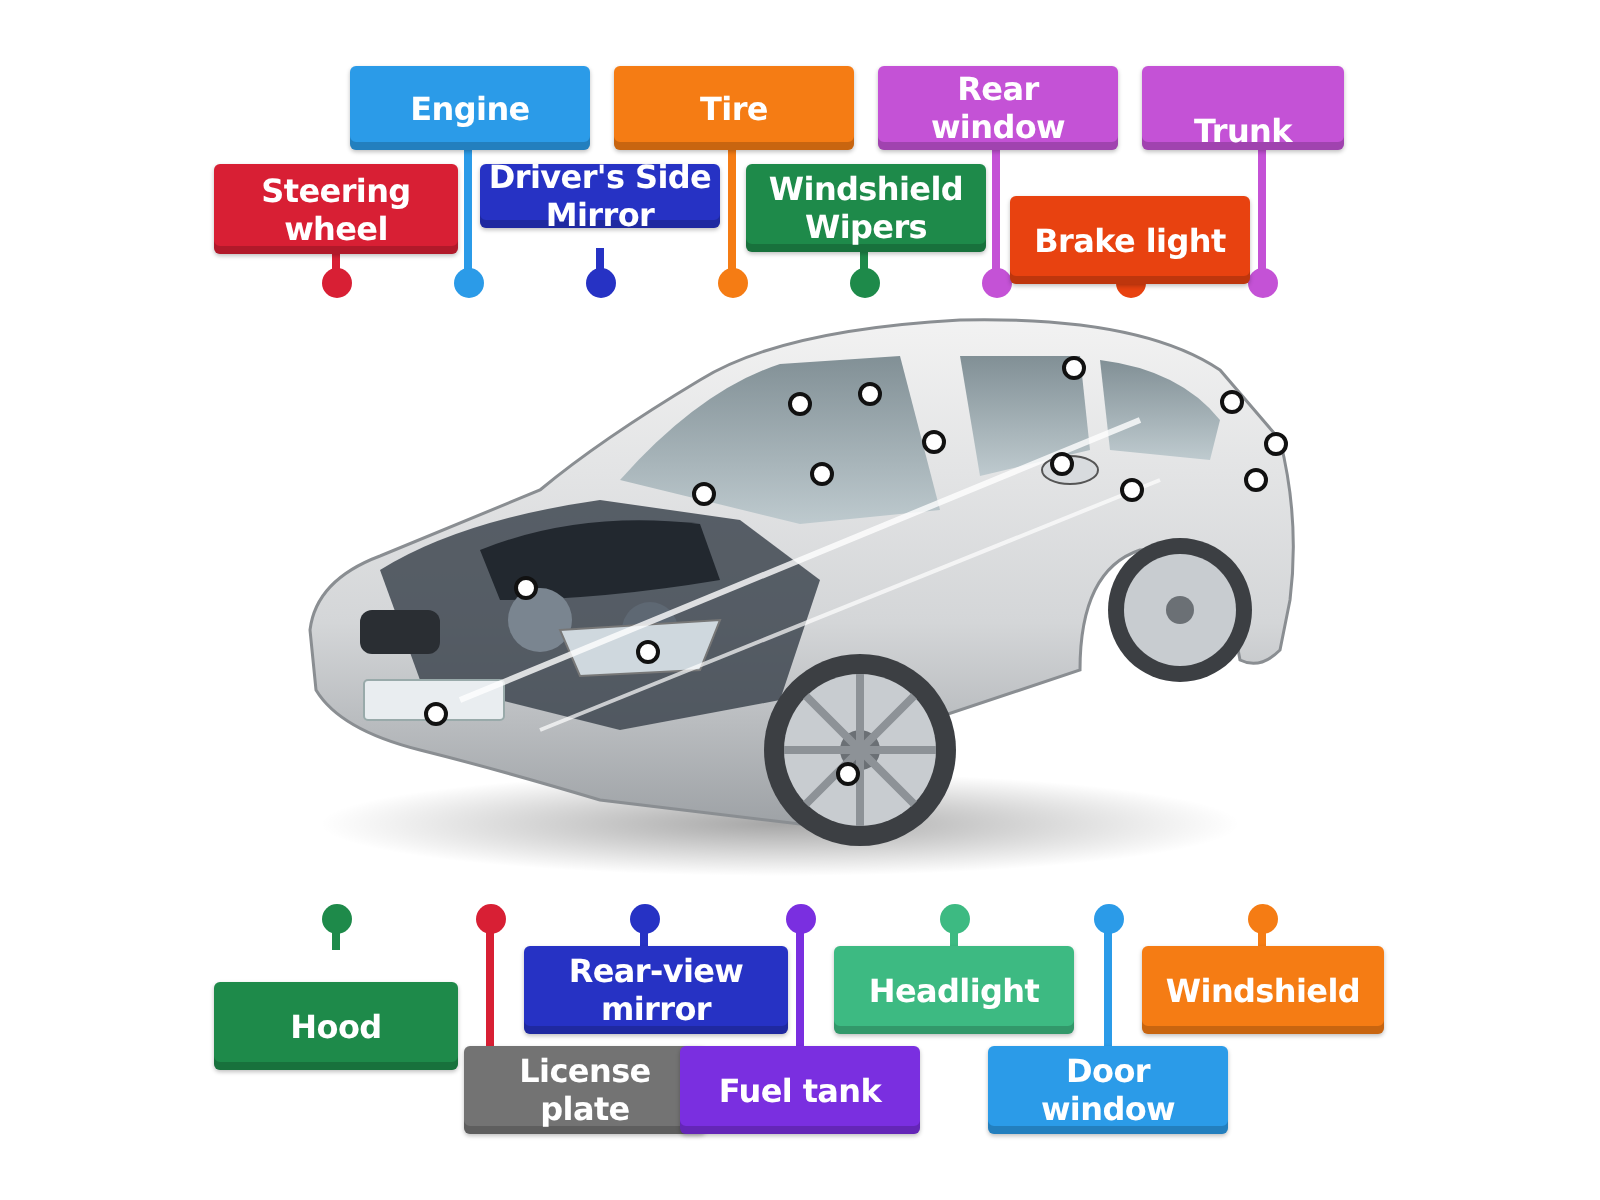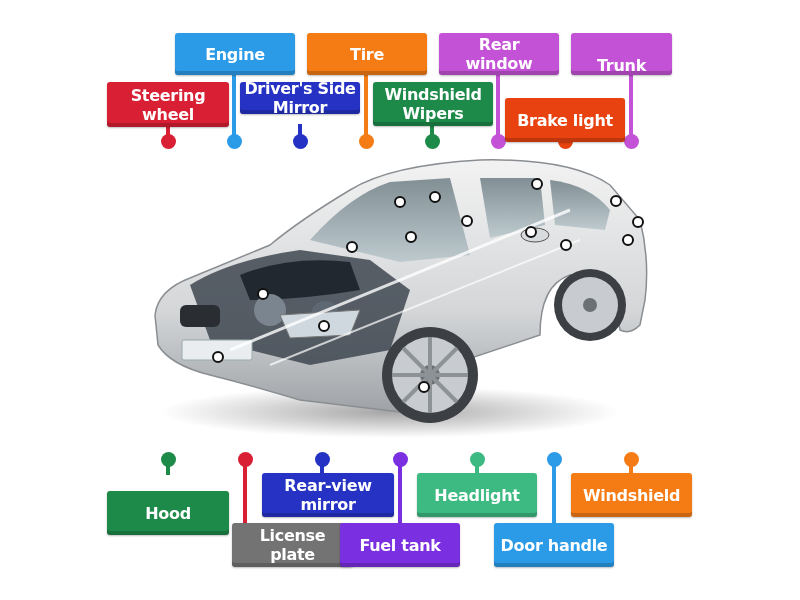--- a/index.html
+++ b/index.html
@@ -133,21 +133,21 @@
       <span>License plate</span>
     </div>
     <div class="stem" style="left: 243px; top: 459px; height: 66px; background: rgb(216, 31, 52);"></div>
     <div class="dot" style="left: 237.5px; top: 451.5px; background: rgb(216, 31, 52);"></div>
     <div class="label" style="left: 340px; top: 523px; width: 120px; height: 44px; background: rgb(122, 47, 224);">
       <span>Fuel tank</span>
     </div>
     <div class="stem" style="left: 398px; top: 459px; height: 66px; background: rgb(122, 47, 224);"></div>
     <div class="dot" style="left: 392.5px; top: 451.5px; background: rgb(122, 47, 224);"></div>
     <div class="label" style="left: 494px; top: 523px; width: 120px; height: 44px; background: rgb(43, 155, 232);">
-      <span>Door handle</span>
+      <span>Door window</span>
     </div>
     <div class="stem" style="left: 552px; top: 459px; height: 66px; background: rgb(43, 155, 232);"></div>
     <div class="dot" style="left: 546.5px; top: 451.5px; background: rgb(43, 155, 232);"></div>
     <div class="marker" style="left: 393.5px; top: 195.5px;"></div>
     <div class="marker" style="left: 428.5px; top: 190.5px;"></div>
     <div class="marker" style="left: 530.5px; top: 177.5px;"></div>
     <div class="marker" style="left: 460.5px; top: 214.5px;"></div>
     <div class="marker" style="left: 609.5px; top: 194.5px;"></div>
     <div class="marker" style="left: 631.5px; top: 215.5px;"></div>
     <div class="marker" style="left: 404.5px; top: 230.5px;"></div>

